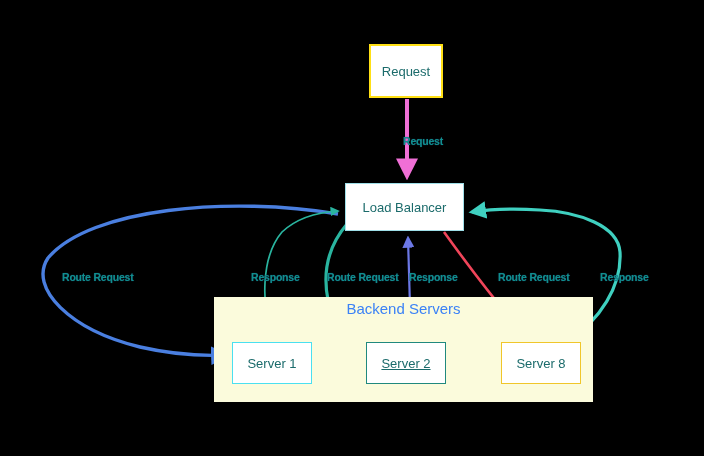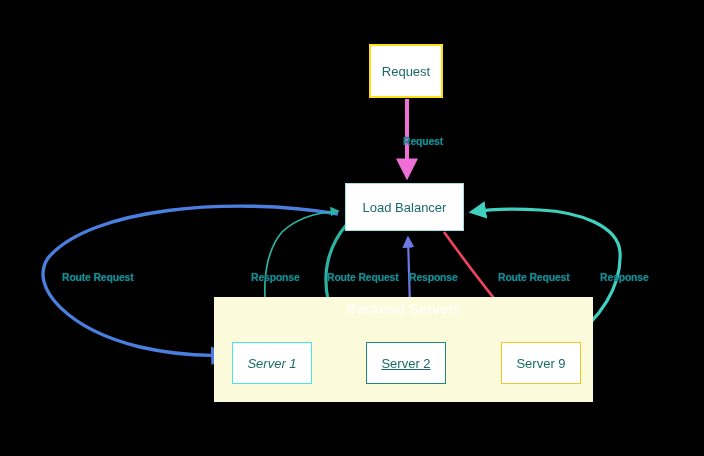--- a/index.html
+++ b/index.html
@@ -53,29 +53,28 @@
     left: 214px; top: 297px;
     width: 379px; height: 105px;
     background: #fbfbdc;
     z-index: 1;
   }
   #cluster-title {
     position: absolute;
     left: 214px; top: 300px;
     width: 379px;
     text-align: center;
-    color: #ffffff;
+    color: #3b82f6;
     font-size: 15px;
     z-index: 4;
   }
   #server1-node {
     left: 232px; top: 342px;
     width: 80px; height: 42px;
     border: 1.5px solid #4ae0f0;
-    font-style: italic;
   }
   #server2-node {
     left: 366px; top: 342px;
     width: 80px; height: 42px;
     border: 1.5px solid #20897e;
     text-decoration: underline;
   }
   #server3-node {
     left: 501px; top: 342px;
     width: 80px; height: 42px;
@@ -153,21 +152,21 @@
 
   <div class="node" id="server1-node">
     <span class="node-label">Server 1</span>
   </div>
 
   <div class="node" id="server2-node">
     <span class="node-label">Server 2</span>
   </div>
 
   <div class="node" id="server3-node">
-    <span class="node-label">Server 9</span>
+    <span class="node-label">Server 8</span>
   </div>
 
   <div class="edge-label" style="left:62px; top:271px;">Route Request</div>
   <div class="edge-label" style="left:251px; top:271px;">Response</div>
   <div class="edge-label" style="left:327px; top:271px;">Route Request</div>
   <div class="edge-label" style="left:409px; top:271px;">Response</div>
   <div class="edge-label" style="left:498px; top:271px;">Route Request</div>
   <div class="edge-label" style="left:600px; top:271px;">Response</div>
   <div class="edge-label" style="left:403px; top:135px;">Request</div>
 

